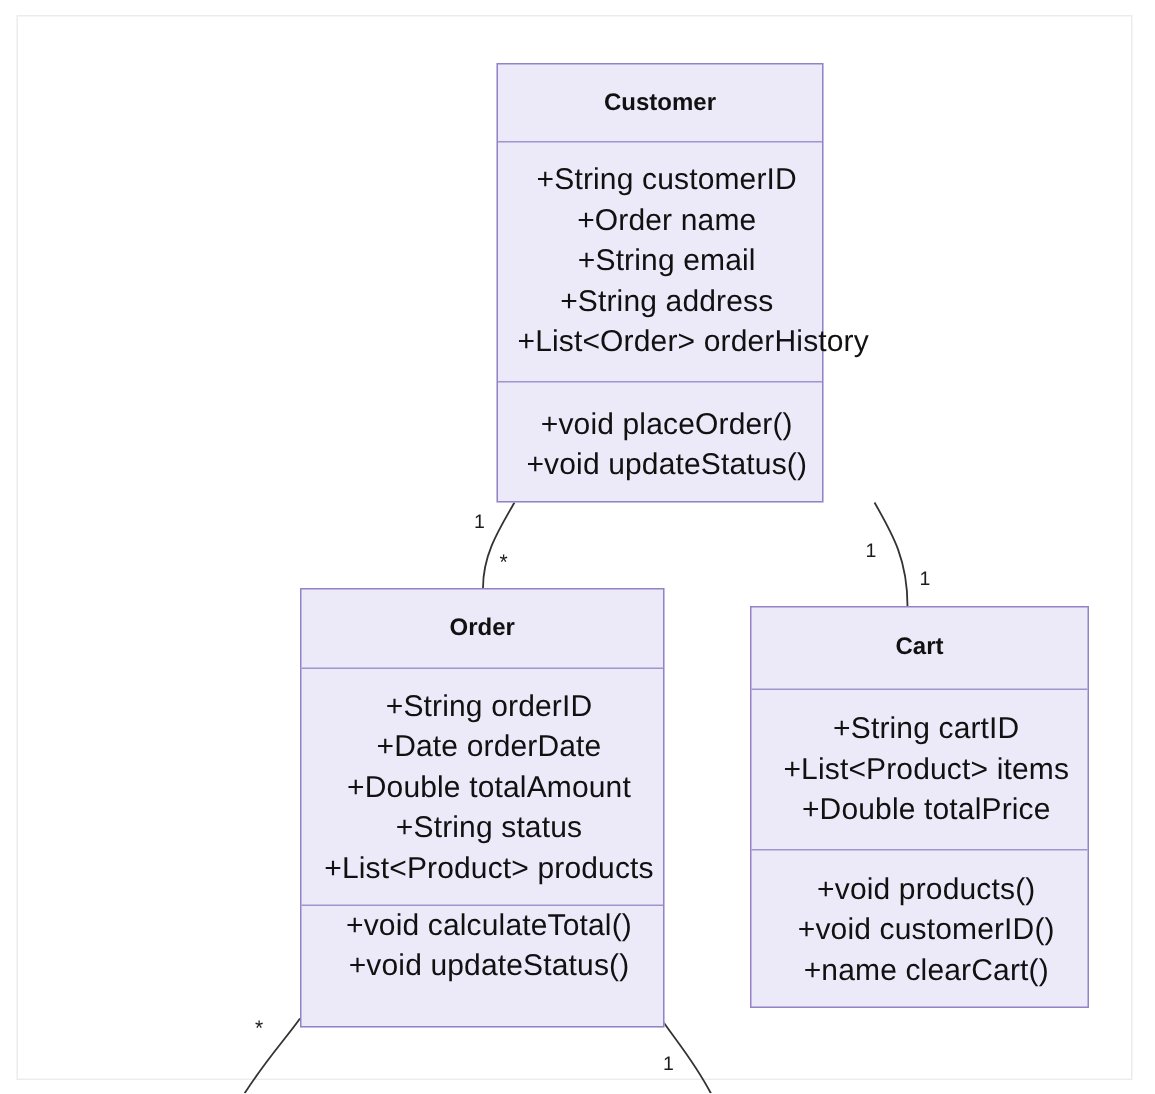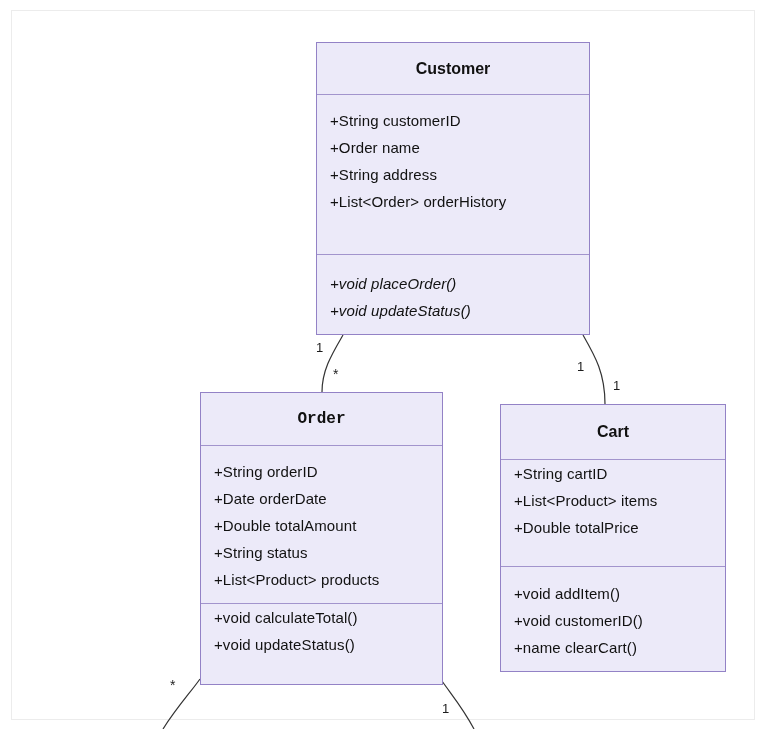--- a/index.html
+++ b/index.html
@@ -29,37 +29,38 @@
     display:flex;align-items:center;justify-content:center;
     font-weight:bold;font-size:16px;
     box-sizing:border-box;
   }
   .section{
     box-sizing:border-box;
     border-top:1.3px solid var(--separator,#a294cd);
     padding-left:13px;padding-right:4px;
   }
   .row{
-    font-size:15px;line-height:27px;white-space:nowrap;
+    font-size:20px;line-height:27px;white-space:nowrap;
     letter-spacing:0.1px;
+    text-align:center;
   }
   
-  .box-customer{left:316px;top:42px;width:274px;height:293px;}
+  .box-customer{left:331px;top:42px;width:218px;height:293px;}
   .box-customer .class-title{height:51px;}
   .box-customer .attrs{height:160px;padding-top:12px;}
-  .box-customer .methods{height:82px;padding-top:15px;font-style:italic;}
+  .box-customer .methods{height:82px;padding-top:15px;}
   
   .box-order{left:200px;top:392px;width:243px;height:293px;}
   .box-order .class-title{height:52px;}
   .box-order .attrs{height:158px;padding-top:12px;}
   .box-order .methods{height:83px;}
   
   .box-cart{left:500px;top:404px;width:226px;height:268px;}
   .box-cart .class-title{height:54px;}
-  .box-cart .attrs{height:107px;}
+  .box-cart .attrs{height:107px;padding-top:13px;}
   .box-cart .methods{height:107px;padding-top:13px;}
   .mult{
     position:absolute;
     font-size:13px;line-height:13px;color:#1c1c1c;
     pointer-events:none;
   }
   .mult.star{font-size:14px;}
 </style>
 </head>
 <body>
@@ -73,31 +74,32 @@
     <path d="M583,335 C595,356 605,373 605,404"></path>
     <path d="M200,679 C190,693 177,707 163,729"></path>
     <path d="M442,681 C451,694 463,708 474,729"></path>
   </svg>
 
   <div class="class-box box-customer">
     <div class="class-title" style="border:none;">Customer</div>
     <div class="section attrs">
       <div class="row">+String customerID</div>
       <div class="row">+Order name</div>
+      <div class="row">+String email</div>
       <div class="row">+String address</div>
       <div class="row">+List&lt;Order&gt; orderHistory</div>
     </div>
     <div class="section methods">
       <div class="row">+void placeOrder()</div>
       <div class="row">+void updateStatus()</div>
     </div>
   </div>
 
   <div class="class-box box-order">
-    <div class="class-title" style="border:none;font-family:Liberation Mono, monospace;">Order</div>
+    <div class="class-title" style="border:none;">Order</div>
     <div class="section attrs">
       <div class="row">+String orderID</div>
       <div class="row">+Date orderDate</div>
       <div class="row">+Double totalAmount</div>
       <div class="row">+String status</div>
       <div class="row">+List&lt;Product&gt; products</div>
     </div>
     <div class="section methods">
       <div class="row">+void calculateTotal()</div>
       <div class="row">+void updateStatus()</div>
@@ -105,21 +107,21 @@
   </div>
 
   <div class="class-box box-cart">
     <div class="class-title" style="border:none;">Cart</div>
     <div class="section attrs">
       <div class="row">+String cartID</div>
       <div class="row">+List&lt;Product&gt; items</div>
       <div class="row">+Double totalPrice</div>
     </div>
     <div class="section methods">
-      <div class="row">+void addItem()</div>
+      <div class="row">+void products()</div>
       <div class="row">+void customerID()</div>
       <div class="row">+name clearCart()</div>
     </div>
   </div>
 
   <div class="mult" style="left:316px;top:341px;">1</div>
   <div class="mult star" style="left:333px;top:368px;">*</div>
   <div class="mult" style="left:577px;top:360px;">1</div>
   <div class="mult" style="left:613px;top:379px;">1</div>
   <div class="mult star" style="left:170px;top:679px;">*</div>

